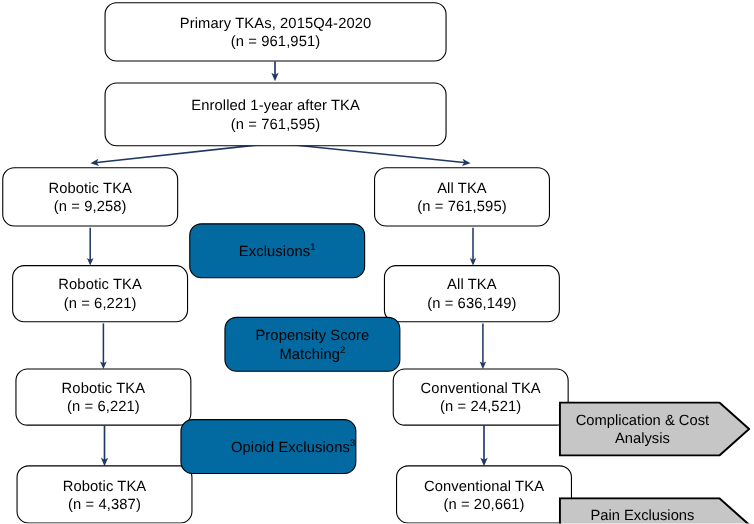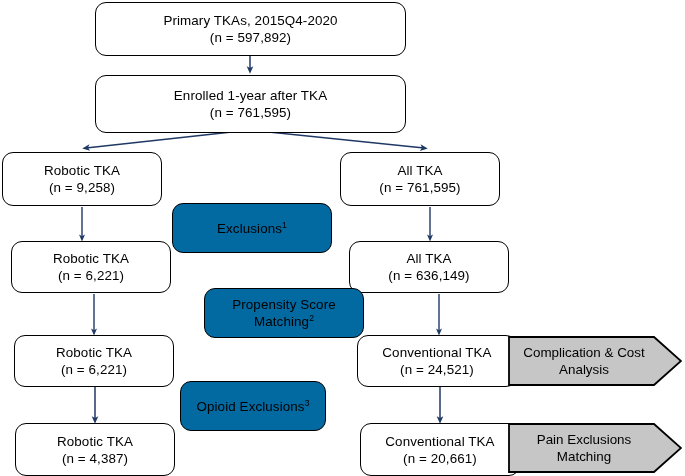--- a/index.html
+++ b/index.html
@@ -42,20 +42,21 @@
   .chev{
     position:absolute;
     box-sizing:border-box;
     display:flex;
     align-items:center;
     justify-content:center;
     text-align:center;
     color:#000000;
     font-size:13.4px;
     line-height:17px;
+    margin-top:29px;
   }
   .chev .chevsvg{position:absolute;left:0;top:0;}
   .chev .chevtxt{position:relative;z-index:2;padding-right:22px;}
 </style>
 </head>
 <body>
 
 <div id="canvas">
 
   <svg class="lines" viewBox="0 0 685 476" xmlns="http://www.w3.org/2000/svg">
@@ -77,21 +78,21 @@
     <line x1="94" y1="294" x2="94" y2="332" stroke="#1f3864" stroke-width="1.4" marker-end="url(#ahs)"></line>
     <line x1="95" y1="387" x2="95" y2="420" stroke="#1f3864" stroke-width="1.5" marker-end="url(#ah)"></line>
 
     <line x1="430" y1="207" x2="430" y2="238" stroke="#1f3864" stroke-width="1.4" marker-end="url(#ahs)"></line>
     <line x1="439" y1="294" x2="439" y2="332" stroke="#1f3864" stroke-width="1.4" marker-end="url(#ahs)"></line>
     <line x1="440" y1="387" x2="440" y2="420" stroke="#1f3864" stroke-width="1.5" marker-end="url(#ah)"></line>
   </svg>
 
   <div class="node wbox" style="left:95px;top:2px;width:311px;height:54px;">
     <span class="l1">Primary TKAs, 2015Q4-2020</span>
-    <span class="l2">(n = 597,892)</span>
+    <span class="l2">(n = 961,951)</span>
   </div>
 
   <div class="node wbox" style="left:95px;top:75px;width:311px;height:58px;">
     <span class="l1">Enrolled 1-year after TKA</span>
     <span class="l2">(n = 761,595)</span>
   </div>
 
   <div class="node wbox" style="left:2px;top:152px;width:160px;height:54px;">
     <span class="l1">Robotic TKA</span>
     <span class="l2">(n = 9,258)</span>
@@ -134,21 +135,21 @@
 
   <div class="node gbox" style="left:172px;top:203px;width:160px;height:50px;">
     <span class="l1"><span>Exclusions</span><span class="sup">1</span></span>
   </div>
 
   <div class="node gbox" style="left:172px;top:288px;width:160px;height:50px;margin-left:32px;">
     <span class="l1">Propensity Score</span>
     <span class="l2"><span>Matching</span><span class="sup">2</span></span>
   </div>
 
-  <div class="node gbox" style="left:180px;top:381px;width:146px;height:50px;">
+  <div class="node gbox" style="left:164px;top:381px;width:160px;height:50px;align-items:flex-end;">
     <span class="l1"><span>Opioid Exclusions</span><span class="sup">3</span></span>
   </div>
 
   <div class="chev" style="left:508px;top:336px;width:174px;height:50px;">
     <svg class="chevsvg" width="174" height="50" viewBox="0 0 174 50" xmlns="http://www.w3.org/2000/svg">
       <path d="M1,1 L146,1 L173,25 L146,49 L1,49 Z" fill="#c6c6c6" stroke="#000000" stroke-width="1.8" stroke-linejoin="miter"></path>
     </svg>
     <span class="chevtxt">
       <span class="l1">Complication &amp;</span>
       <span class="l2">Cost Analysis</span>

